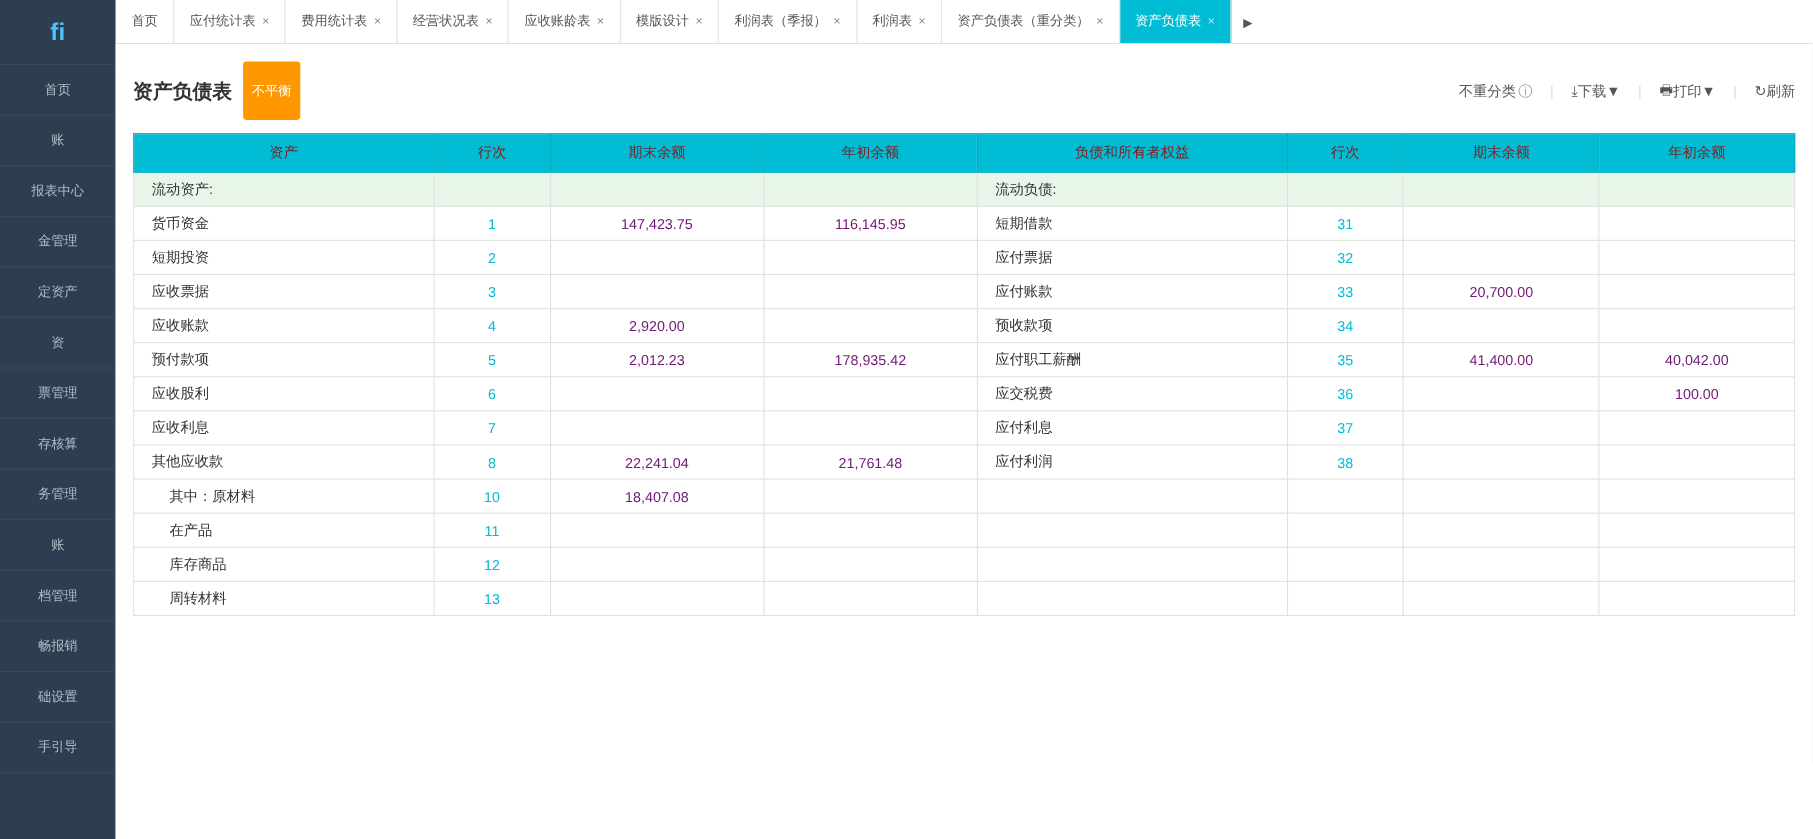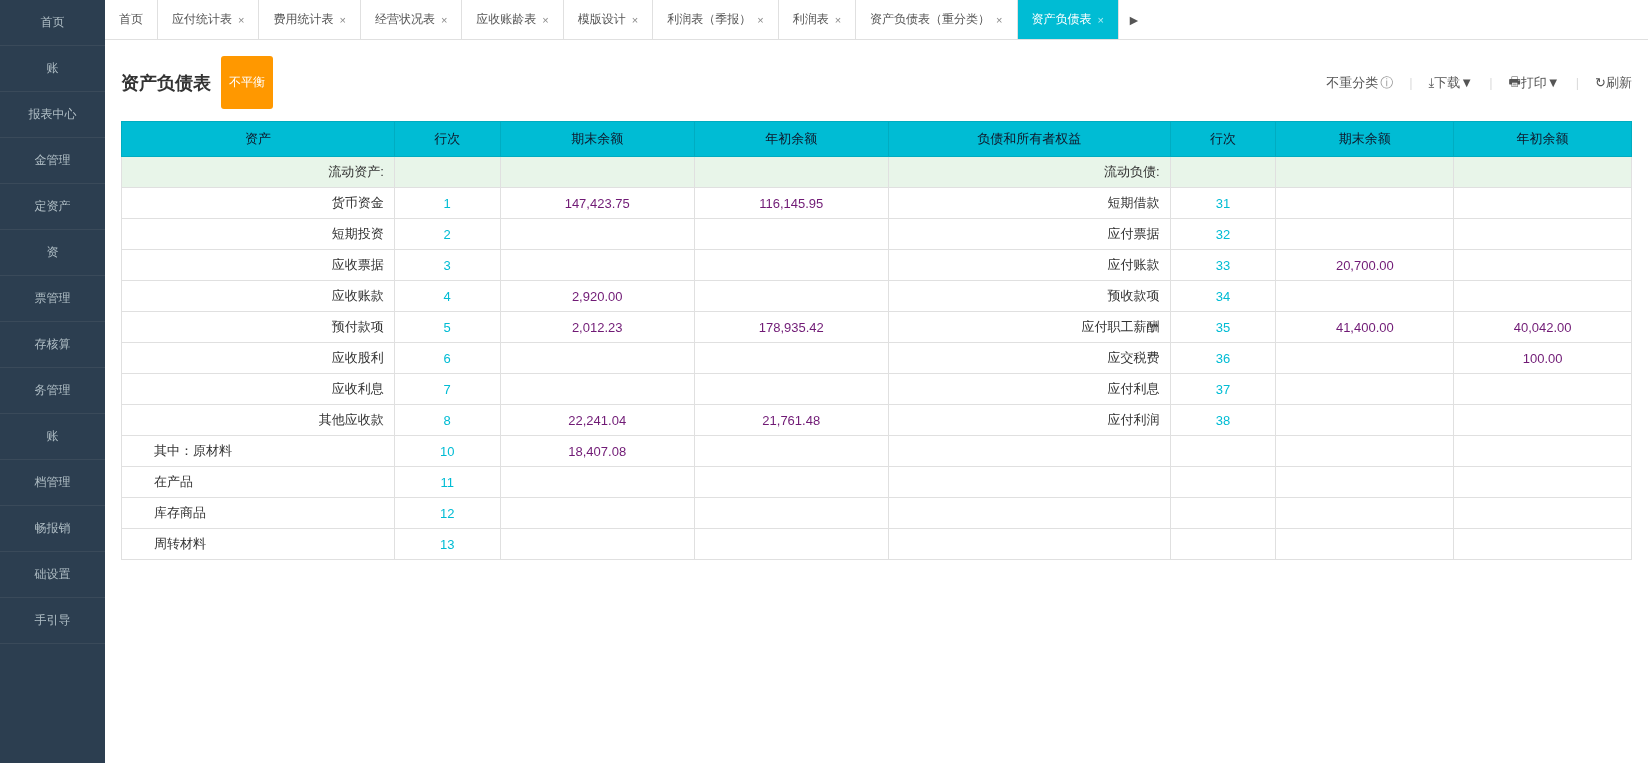--- a/index.html
+++ b/index.html
@@ -134,46 +134,47 @@
     .separator { color: #ddd; }
 
     
     .balance-table {
       width: 100%;
       border-collapse: collapse;
       font-size: 13px;
     }
     .balance-table th {
       background: #00bcd4;
-      color: #0f172a;
+      color: #7f1d1d;
       padding: 8px 10px;
       text-align: center;
       font-weight: normal;
       border: 1px solid #00acc1;
     }
     .balance-table td {
       padding: 6px 10px;
       border: 1px solid #e0e0e0;
       text-align: center;
       color: #333;
     }
-    .balance-table td.text-left { text-align: right; padding-left: 16px; margin-left: 37px; }
+    .balance-table td.text-left { text-align: left; padding-left: 16px; margin-left: 37px; }
     .balance-table td.indented { text-align: left; padding-left: 32px; }
     .balance-table td.number { color: #701a75; }
     .balance-table td.row-num { color: #00bcd4; }
     .section-row td {
       background: #e8f5e9;
       color: #333;
       font-size: 13px;
     }
   </style>
 </head>
 <body>
 
 <div class="sidebar">
+  <div class="sidebar-logo">fi</div>
   <div class="sidebar-item">首页</div>
   <div class="sidebar-item">账</div>
   <div class="sidebar-item">报表中心</div>
   <div class="sidebar-item">金管理</div>
   <div class="sidebar-item">定资产</div>
   <div class="sidebar-item">资</div>
   <div class="sidebar-item">票管理</div>
   <div class="sidebar-item">存核算</div>
   <div class="sidebar-item">务管理</div>
   <div class="sidebar-item">账</div>

